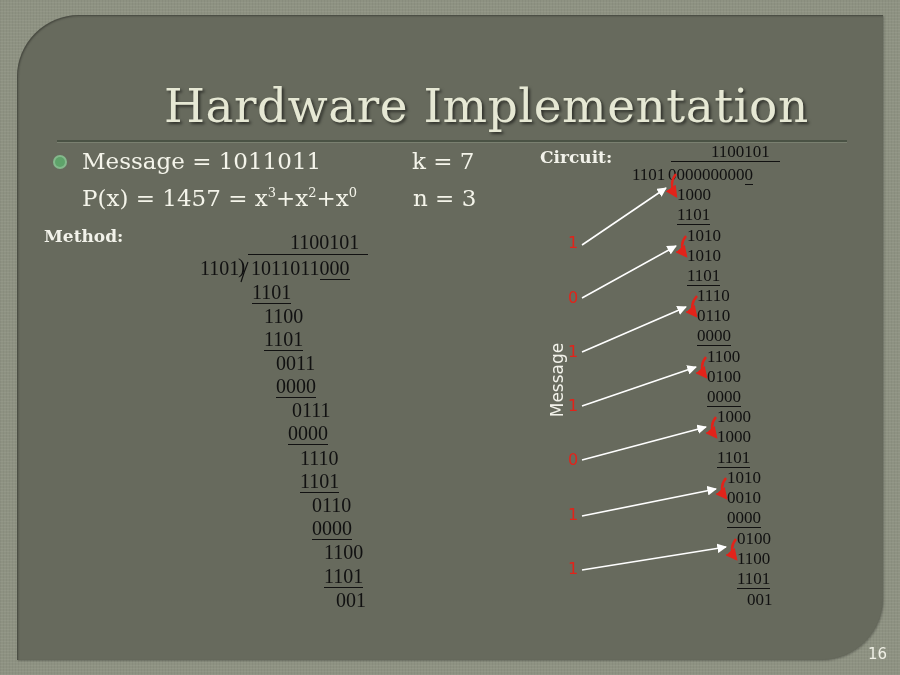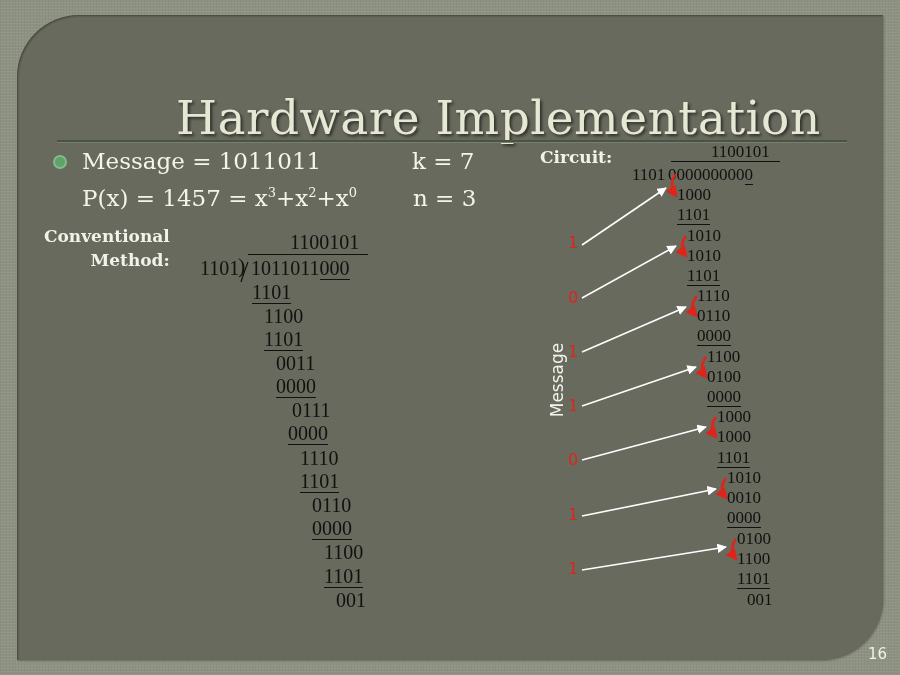--- a/index.html
+++ b/index.html
@@ -11,21 +11,21 @@
       repeating-linear-gradient(90deg, rgba(0,0,0,0.04) 0 1px, transparent 1px 3px);
     font-family: "DejaVu Serif", serif;
   }
   .panel {
     position: absolute; left: 17px; top: 15px; width: 866px; height: 645px;
     background: #676a5d;
     border-radius: 62px 0 62px 0;
     box-shadow: inset 1px 1px 2px rgba(0,0,0,0.35), 1px 1px 2px rgba(0,0,0,0.25);
   }
   .title {
-    position: absolute; left: 160px; top: 74px; margin: 16px;
+    position: absolute; left: 160px; top: 74px; margin: 4px;
     font-family: "DejaVu Serif", serif; font-weight: normal;
     font-size: 47px; color: #e6e8d4; letter-spacing: 0.5px;
     text-shadow: 2px 2px 3px rgba(0,0,0,0.55);
     white-space: nowrap;
   }
   .divider {
     position: absolute; left: 57px; top: 140px; width: 790px; height: 2px;
     background: #4a5244; border-bottom: 1px solid #7a8070;
   }
   .bullet-icon {
@@ -78,21 +78,20 @@
 <div class="line" style="left:82px; top:148px;">
   <span>Message = 1011011</span>
 </div>
 <div class="line" style="left:412px; top:148px;">k = 7</div>
 <div class="line" style="left:82px; top:185px;">
   <span>P(x) = 1457 = x</span><sup>3</sup><span>+x</span><sup>2</sup><span>+x</span><sup>0</sup>
 </div>
 <div class="line" style="left:413px; top:185px;text-align:right;">n = 3</div>
 
 <div class="label-bold" style="left:44px; top:224px;">
-  <div>Conventional</div>
   <div>Method:</div>
 </div>
 
 <div>
   <div class="div-row" style="left:290px; top:231px;">1100101</div>
   <div class="div-bracket" style="left:248px; top:254px; width:120px;"></div>
   <div class="div-row" style="left:200px; top:257px;">1101</div>
   <div class="div-row" style="left:238px; top:255px; font-size:22px;">)</div>
   <div class="div-row" style="left:251px; top:257px;">
     <span>1011011</span><span class="ul">000</span>

